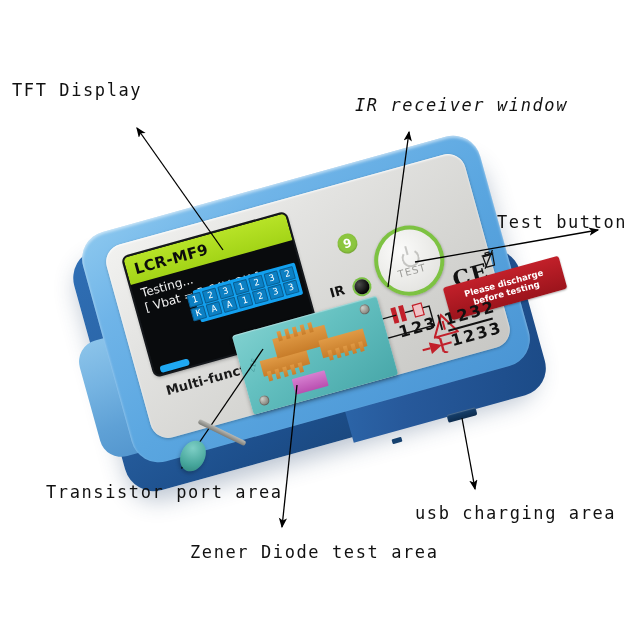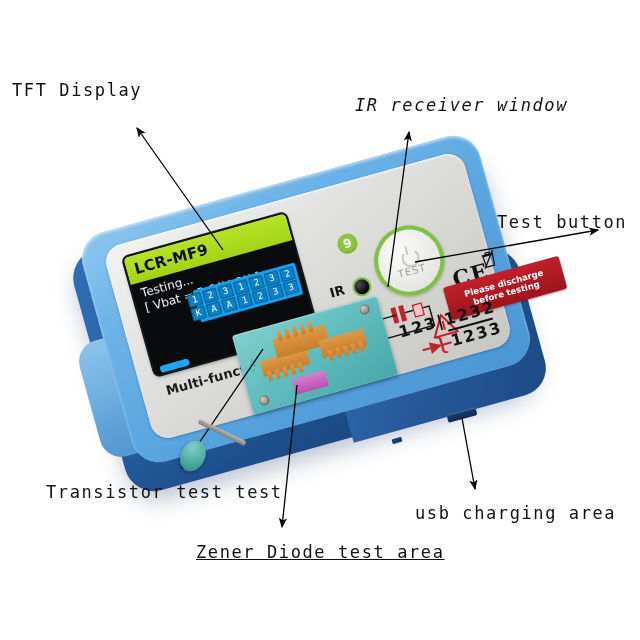--- a/index.html
+++ b/index.html
@@ -13,21 +13,21 @@
   .callout{
     position:absolute;
     font-family:"DejaVu Sans Mono","Liberation Mono",monospace;
     font-size:17px;letter-spacing:1.6px;color:#111;white-space:nowrap;
     font-weight:400;
   }
   #lbl-tft{left:12px;top:80px;}
   #lbl-ir{left:355px;top:95px;font-style:italic;}
   #lbl-test{left:497px;top:212px;text-align:center;}
   #lbl-transistor{left:46px;top:482px;}
-  #lbl-zener{left:196px;top:542px;text-decoration:underline;}
+  #lbl-zener{left:190px;top:542px;}
   #lbl-usb{left:415px;top:503px;}
 
   
   #leaders{position:absolute;inset:0;width:640px;height:640px;pointer-events:none;}
 
   
   #device{position:absolute;left:0;top:0;width:640px;height:640px;}
 
   
   .slab{position:absolute;border-radius:26px;}
@@ -374,17 +374,17 @@
     <path d="M263,349 L182,468" stroke="#000" stroke-width="1.3" fill="none" marker-end="url(#ah)"></path>
 
     <path d="M297,385 L282,527" stroke="#000" stroke-width="1.3" fill="none" marker-end="url(#ah)"></path>
 
     <path d="M462,418 L475,489" stroke="#000" stroke-width="1.3" fill="none" marker-end="url(#ah)"></path>
   </svg>
 
   <div class="callout" id="lbl-tft">TFT Display</div>
   <div class="callout" id="lbl-ir">IR receiver window</div>
   <div class="callout" id="lbl-test">Test button</div>
-  <div class="callout" id="lbl-transistor">Transistor test test</div>
+  <div class="callout" id="lbl-transistor">Transistor port area</div>
   <div class="callout" id="lbl-zener">Zener Diode test area</div>
   <div class="callout" id="lbl-usb">usb charging area</div>
 
 </div>
 
 </body></html>

